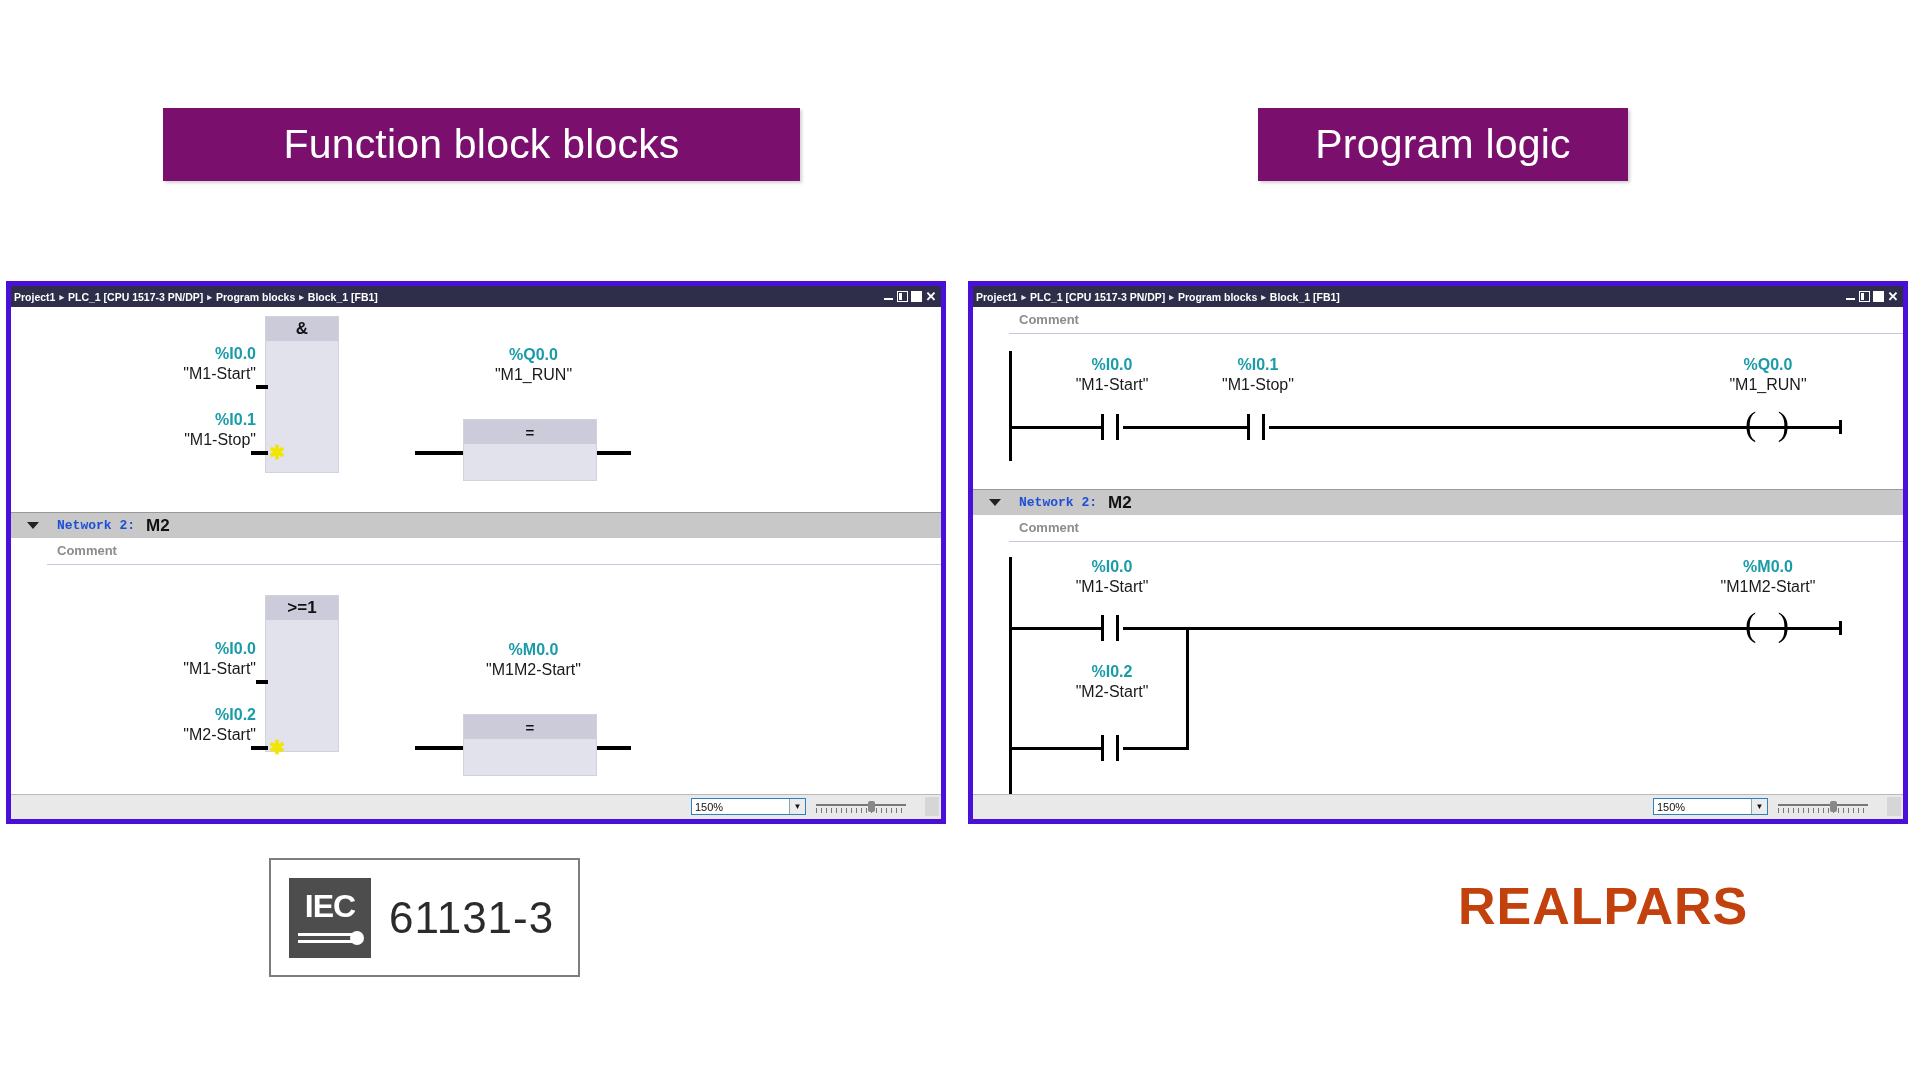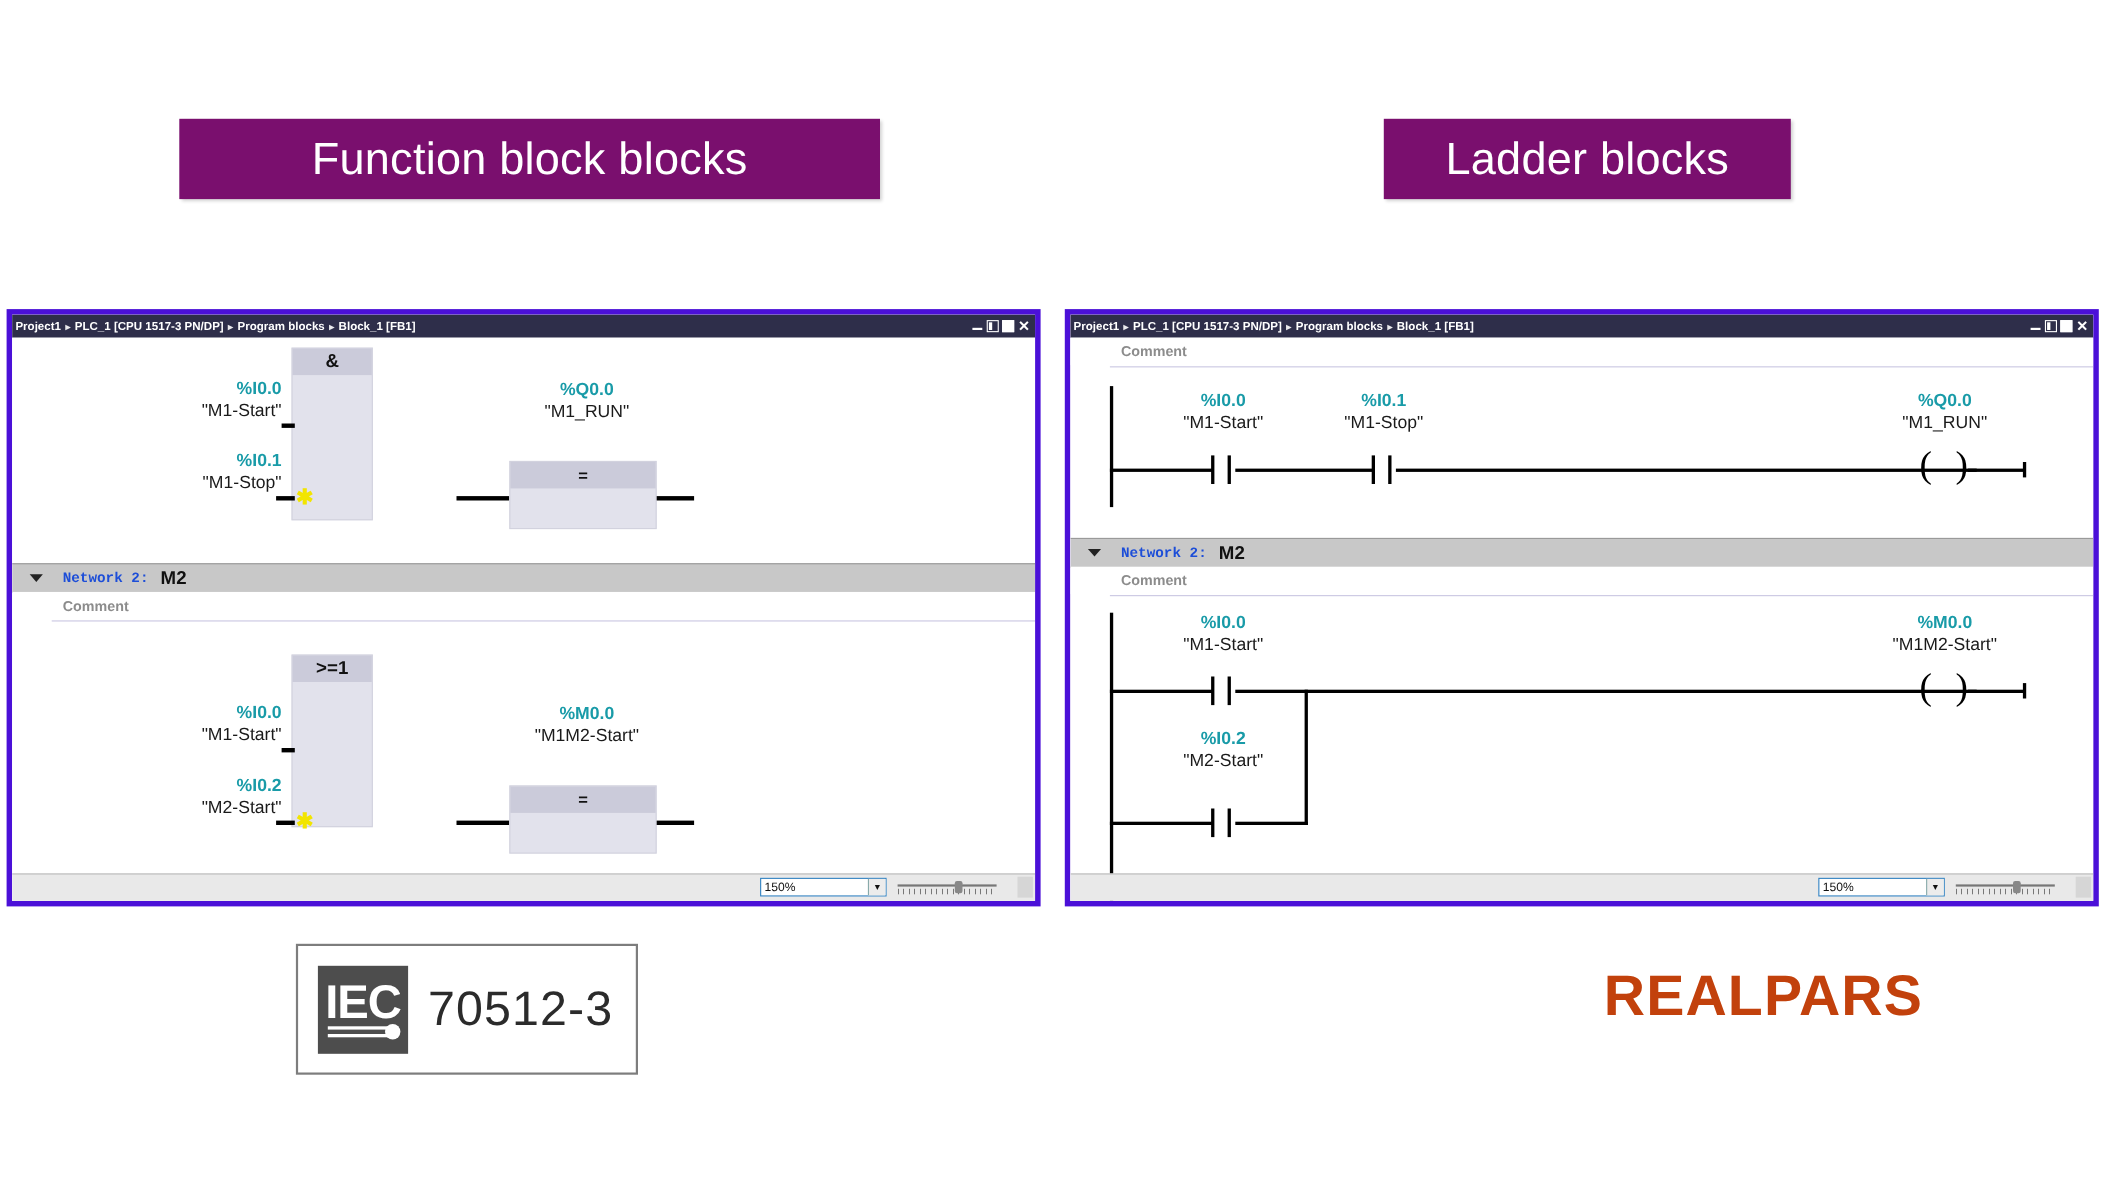--- a/index.html
+++ b/index.html
@@ -151,21 +151,21 @@
   #iec-box{
     position:absolute;left:269px;top:858px;width:307px;height:115px;
     border:2px solid #7D7D7D;background:#ffffff;
     display:flex;align-items:center;
   }
   #iec-mark{
     width:82px;height:80px;background:#4D4D4D;margin-left:18px;
     position:relative;display:flex;align-items:flex-start;justify-content:center;
   }
   #iec-mark .txt{
-    color:#ffffff;font-size:43px;font-weight:bold;line-height:1;margin-top:12px;
+    color:#ffffff;font-size:32px;font-weight:bold;line-height:1;margin-top:12px;
     font-family:"Liberation Sans",sans-serif;letter-spacing:-1px;
   }
   #iec-mark .bar1{position:absolute;left:9px;right:9px;bottom:22px;height:3px;background:#ffffff;}
   #iec-mark .bar2{position:absolute;left:9px;right:9px;bottom:15px;height:3px;background:#ffffff;}
   #iec-mark .dot{position:absolute;right:7px;bottom:13px;width:14px;height:14px;border-radius:50%;background:#ffffff;}
   #iec-num{
     margin-left:18px;font-size:44px;color:#2B2B2B;letter-spacing:1px;
     font-family:"Liberation Sans",sans-serif;
   }
   #realpars{
@@ -174,21 +174,21 @@
     font-family:"Liberation Sans",sans-serif;
   }
 </style>
 </head>
 <body>
 
 <div class="banner" id="banner-fbd">
   <span>Function block blocks</span>
 </div>
 <div class="banner" id="banner-lad">
-  <span>Ladder blocks</span>
+  <span>Program logic</span>
 </div>
 
 <div class="win" id="win-fbd">
 
   <div class="titlebar">
     <div class="crumbs">
       <span>Project1</span>
       <span class="sep">▸</span>
       <span>PLC_1 [CPU 1517-3 PN/DP]</span>
       <span class="sep">▸</span>
@@ -397,16 +397,16 @@
   </div>
 </div>
 
 <div id="iec-box">
   <div id="iec-mark">
     <span class="txt">IEC</span>
     <span class="bar1"></span>
     <span class="bar2"></span>
     <span class="dot"></span>
   </div>
-  <div id="iec-num">70512-3</div>
+  <div id="iec-num">61131-3</div>
 </div>
 
 <div id="realpars">REALPARS</div>
 
 </body></html>

